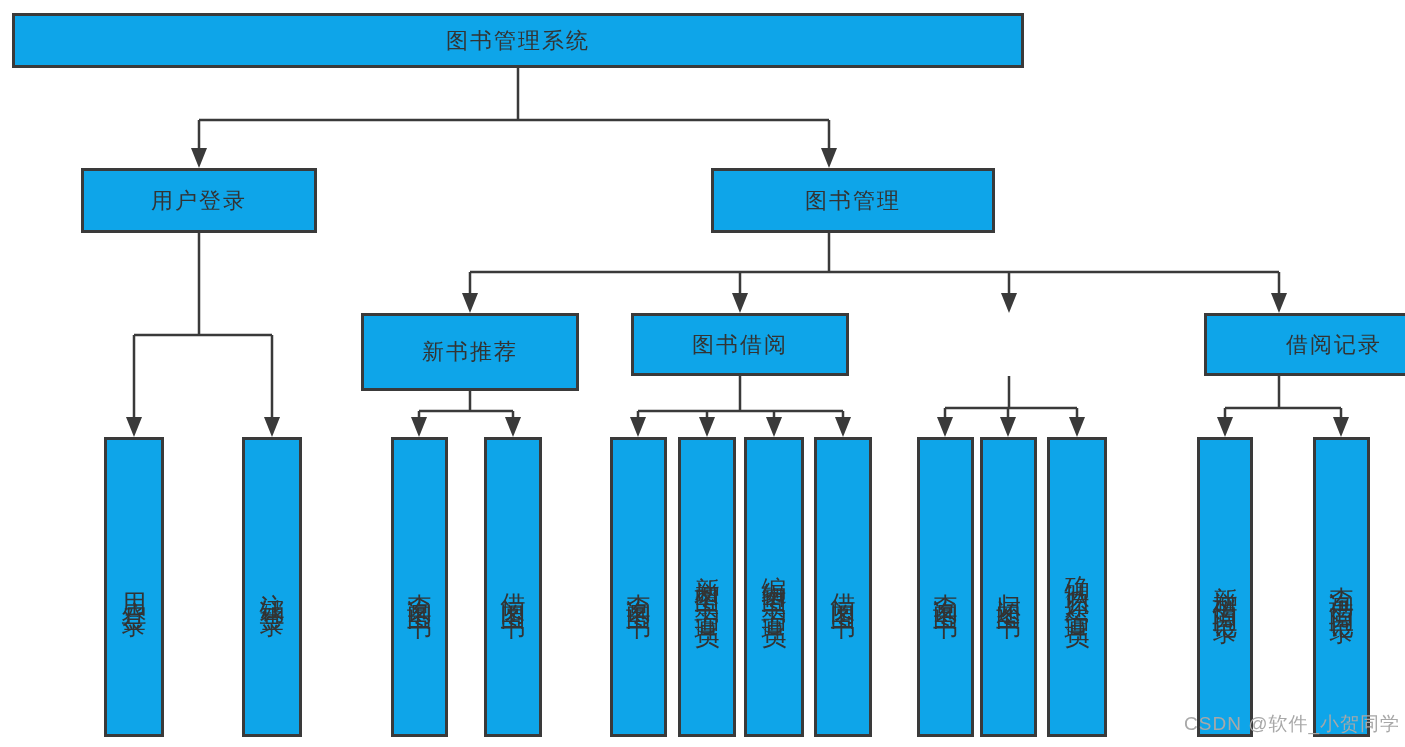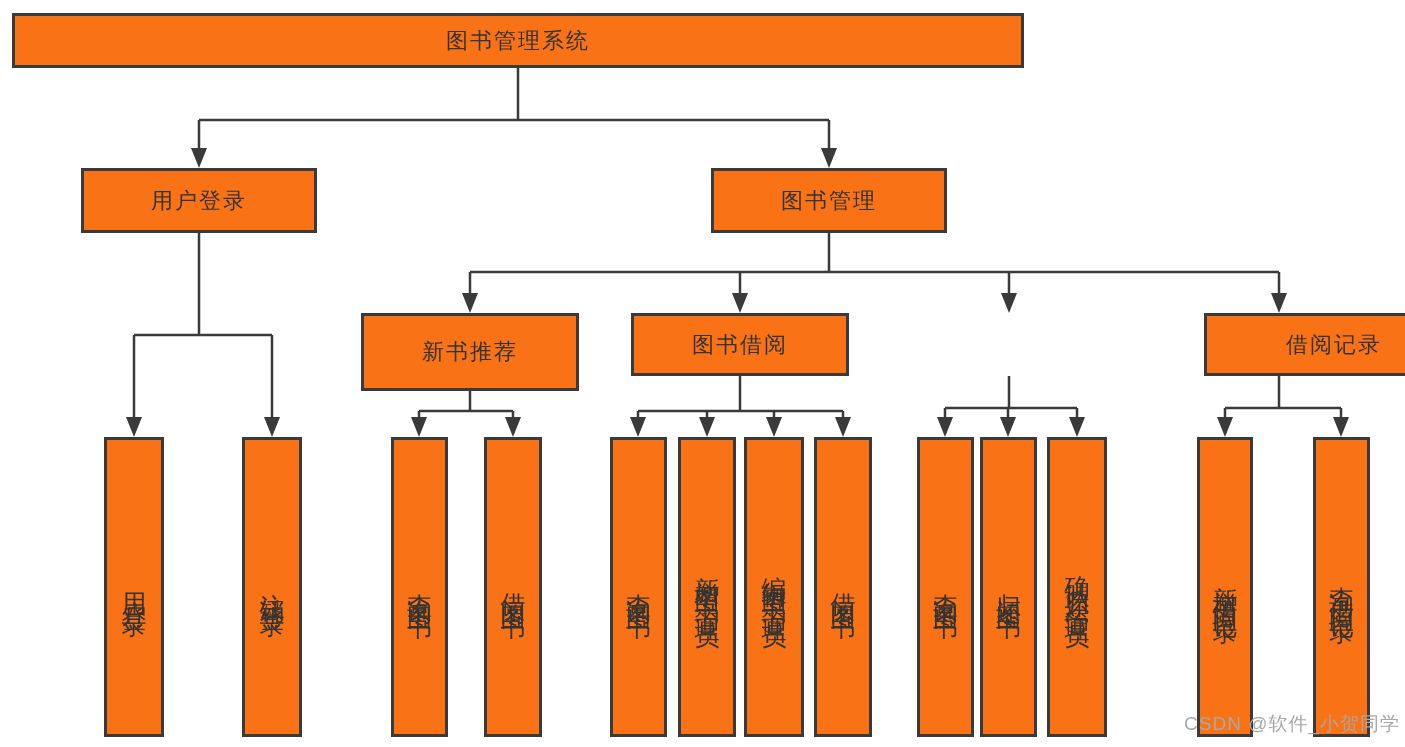--- a/index.html
+++ b/index.html
@@ -19,21 +19,21 @@
     position: absolute;
     left: 0;
     top: 0;
     width: 1405px;
     height: 747px;
   }
   .node {
     position: absolute;
     box-sizing: border-box;
     border: 3px solid #3a3a3a;
-    background: #f97316;
+    background: #0ea5e9;
     display: flex;
     align-items: center;
     justify-content: center;
     color: #333333;
   }
   .h-label {
     font-size: 22px;
     letter-spacing: 2px;
     white-space: nowrap;
     color: #333333;
@@ -104,21 +104,21 @@
     </g>
   </svg>
 
   <div class="node" style="left:12px;top:13px;width:1012px;height:55px">
     <span class="h-label">图书管理系统</span>
   </div>
 
   <div class="node" style="left:81px;top:168px;width:236px;height:65px">
     <span class="h-label">用户登录</span>
   </div>
-  <div class="node" style="left:711px;top:168px;width:236px;height:65px">
+  <div class="node" style="left:711px;top:168px;width:284px;height:65px">
     <span class="h-label">图书管理</span>
   </div>
 
   <div class="node" style="left:361px;top:313px;width:218px;height:78px">
     <span class="h-label">新书推荐</span>
   </div>
   <div class="node" style="left:631px;top:313px;width:218px;height:63px">
     <span class="h-label">图书借阅</span>
   </div>
   <div class="node" style="left:1204px;top:313px;width:260px;height:63px">

